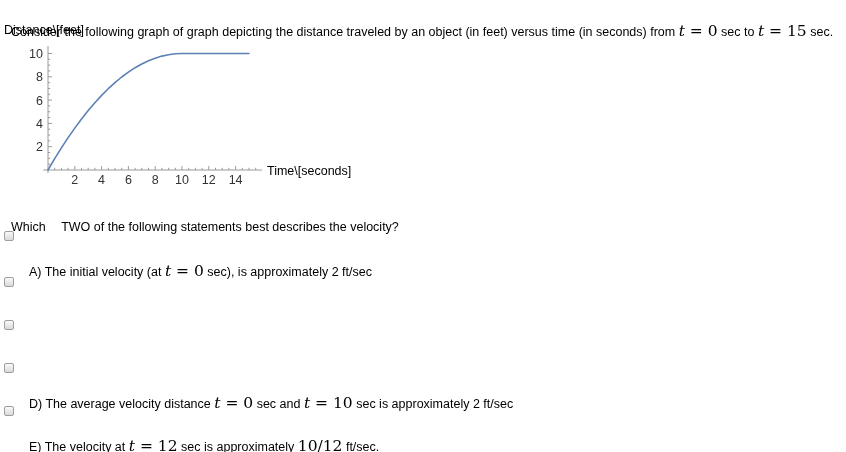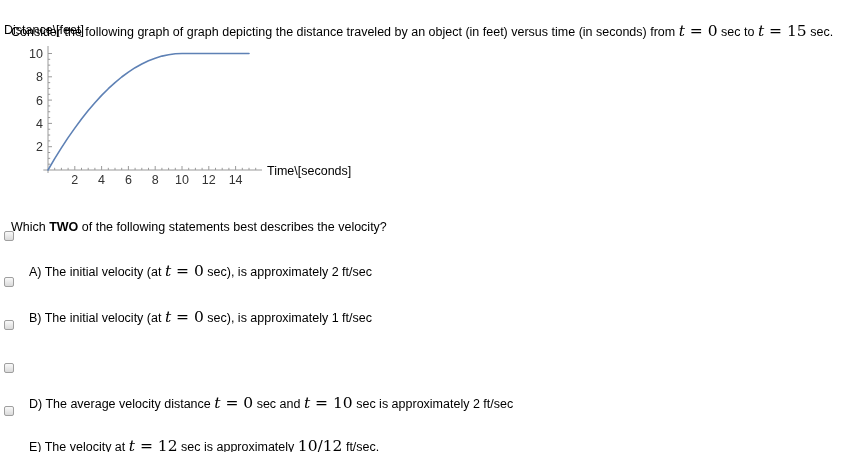--- a/index.html
+++ b/index.html
@@ -3,21 +3,21 @@
 <meta charset="utf-8">
 <style>
   html,body{margin:0;padding:0;}
   body{
     width:846px;height:452px;position:relative;overflow:hidden;
     background:#ffffff;color:#000;
     font-family:"Liberation Sans",sans-serif;
   }
   .abs{position:absolute;}
   .row{white-space:pre-wrap;font-size:12.5px;line-height:17px;}
-  .b{font-weight:bold;}
+  .b{font-weight:normal;margin-left:12px;}
   .math{font-family:"DejaVu Serif",serif;font-size:15.5px;line-height:17px;}
   .math i{font-style:italic;}
   .axis-label{font-size:12.5px;color:#000000;white-space:pre;}
   .option{padding-left:18px;}
   .cb{
     position:absolute;left:0;top:2px;width:10px;height:10px;
     border:1px solid #9f9f9f;border-radius:2px;box-sizing:border-box;
     background:linear-gradient(#f9f9f9,#dadada);
   }
   #plot-svg{position:absolute;left:0;top:38px;}
@@ -104,21 +104,20 @@
   <span>Which </span><span class="b">TWO</span><span> of the following statements best describes the velocity?</span>
 </div>
 
 <div class="abs row option" style="left:4px;top:229px;">
   <span class="cb"></span>
   <span><span>A) The initial velocity (at </span><span class="math"><i>t</i><span> = 0</span></span><span> sec), is approximately 2 ft/sec</span><span class="math"><i></i><span></span></span><span></span></span>
 </div>
 
 <div class="abs row option" style="left:4px;top:275px;">
   <span class="cb"></span>
-  <span><span>B) The initial velocity (at </span><span class="math"><i>t</i><span> = 0</span></span><span> sec), is approximately 1 ft/sec</span><span class="math"><i></i><span></span></span><span></span></span>
 </div>
 
 <div class="abs row option" style="left:4px;top:318px;">
   <span class="cb"></span>
 </div>
 
 <div class="abs row option" style="left:4px;top:361px;">
   <span class="cb"></span>
   <span><span>D) The average velocity distance </span><span class="math"><i>t</i><span> = 0</span></span><span> sec and </span><span class="math"><i>t</i><span> = 10</span></span><span> sec is approximately 2 ft/sec</span></span>
 </div>

